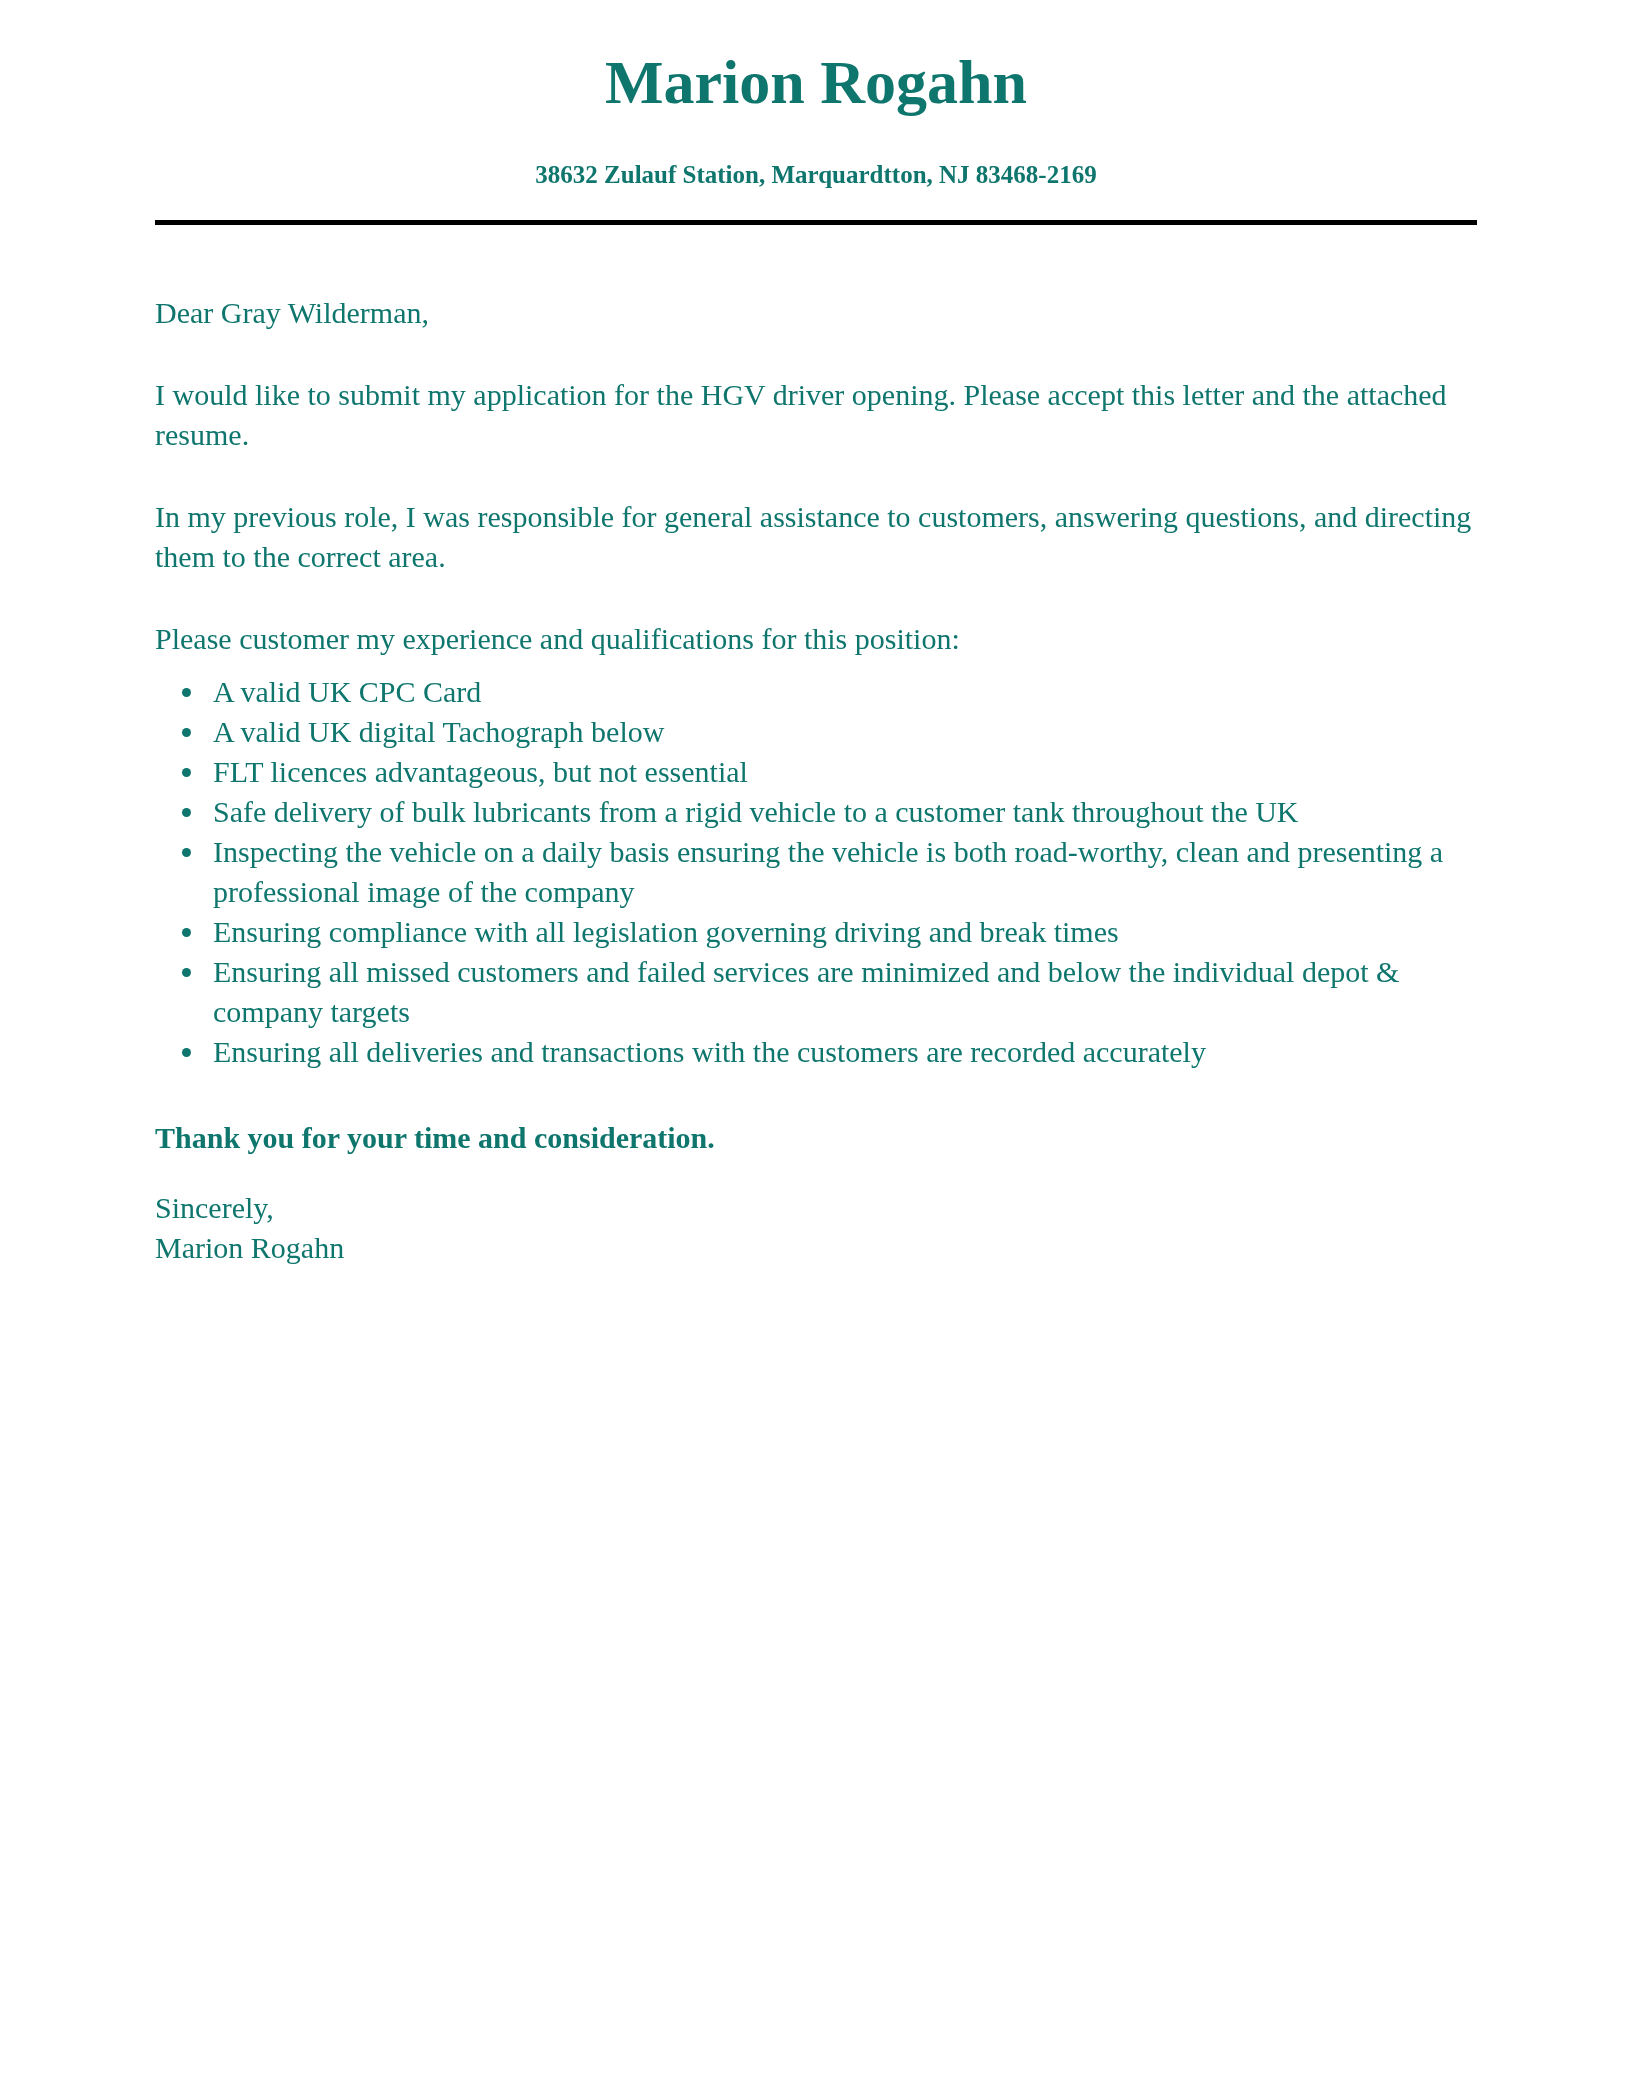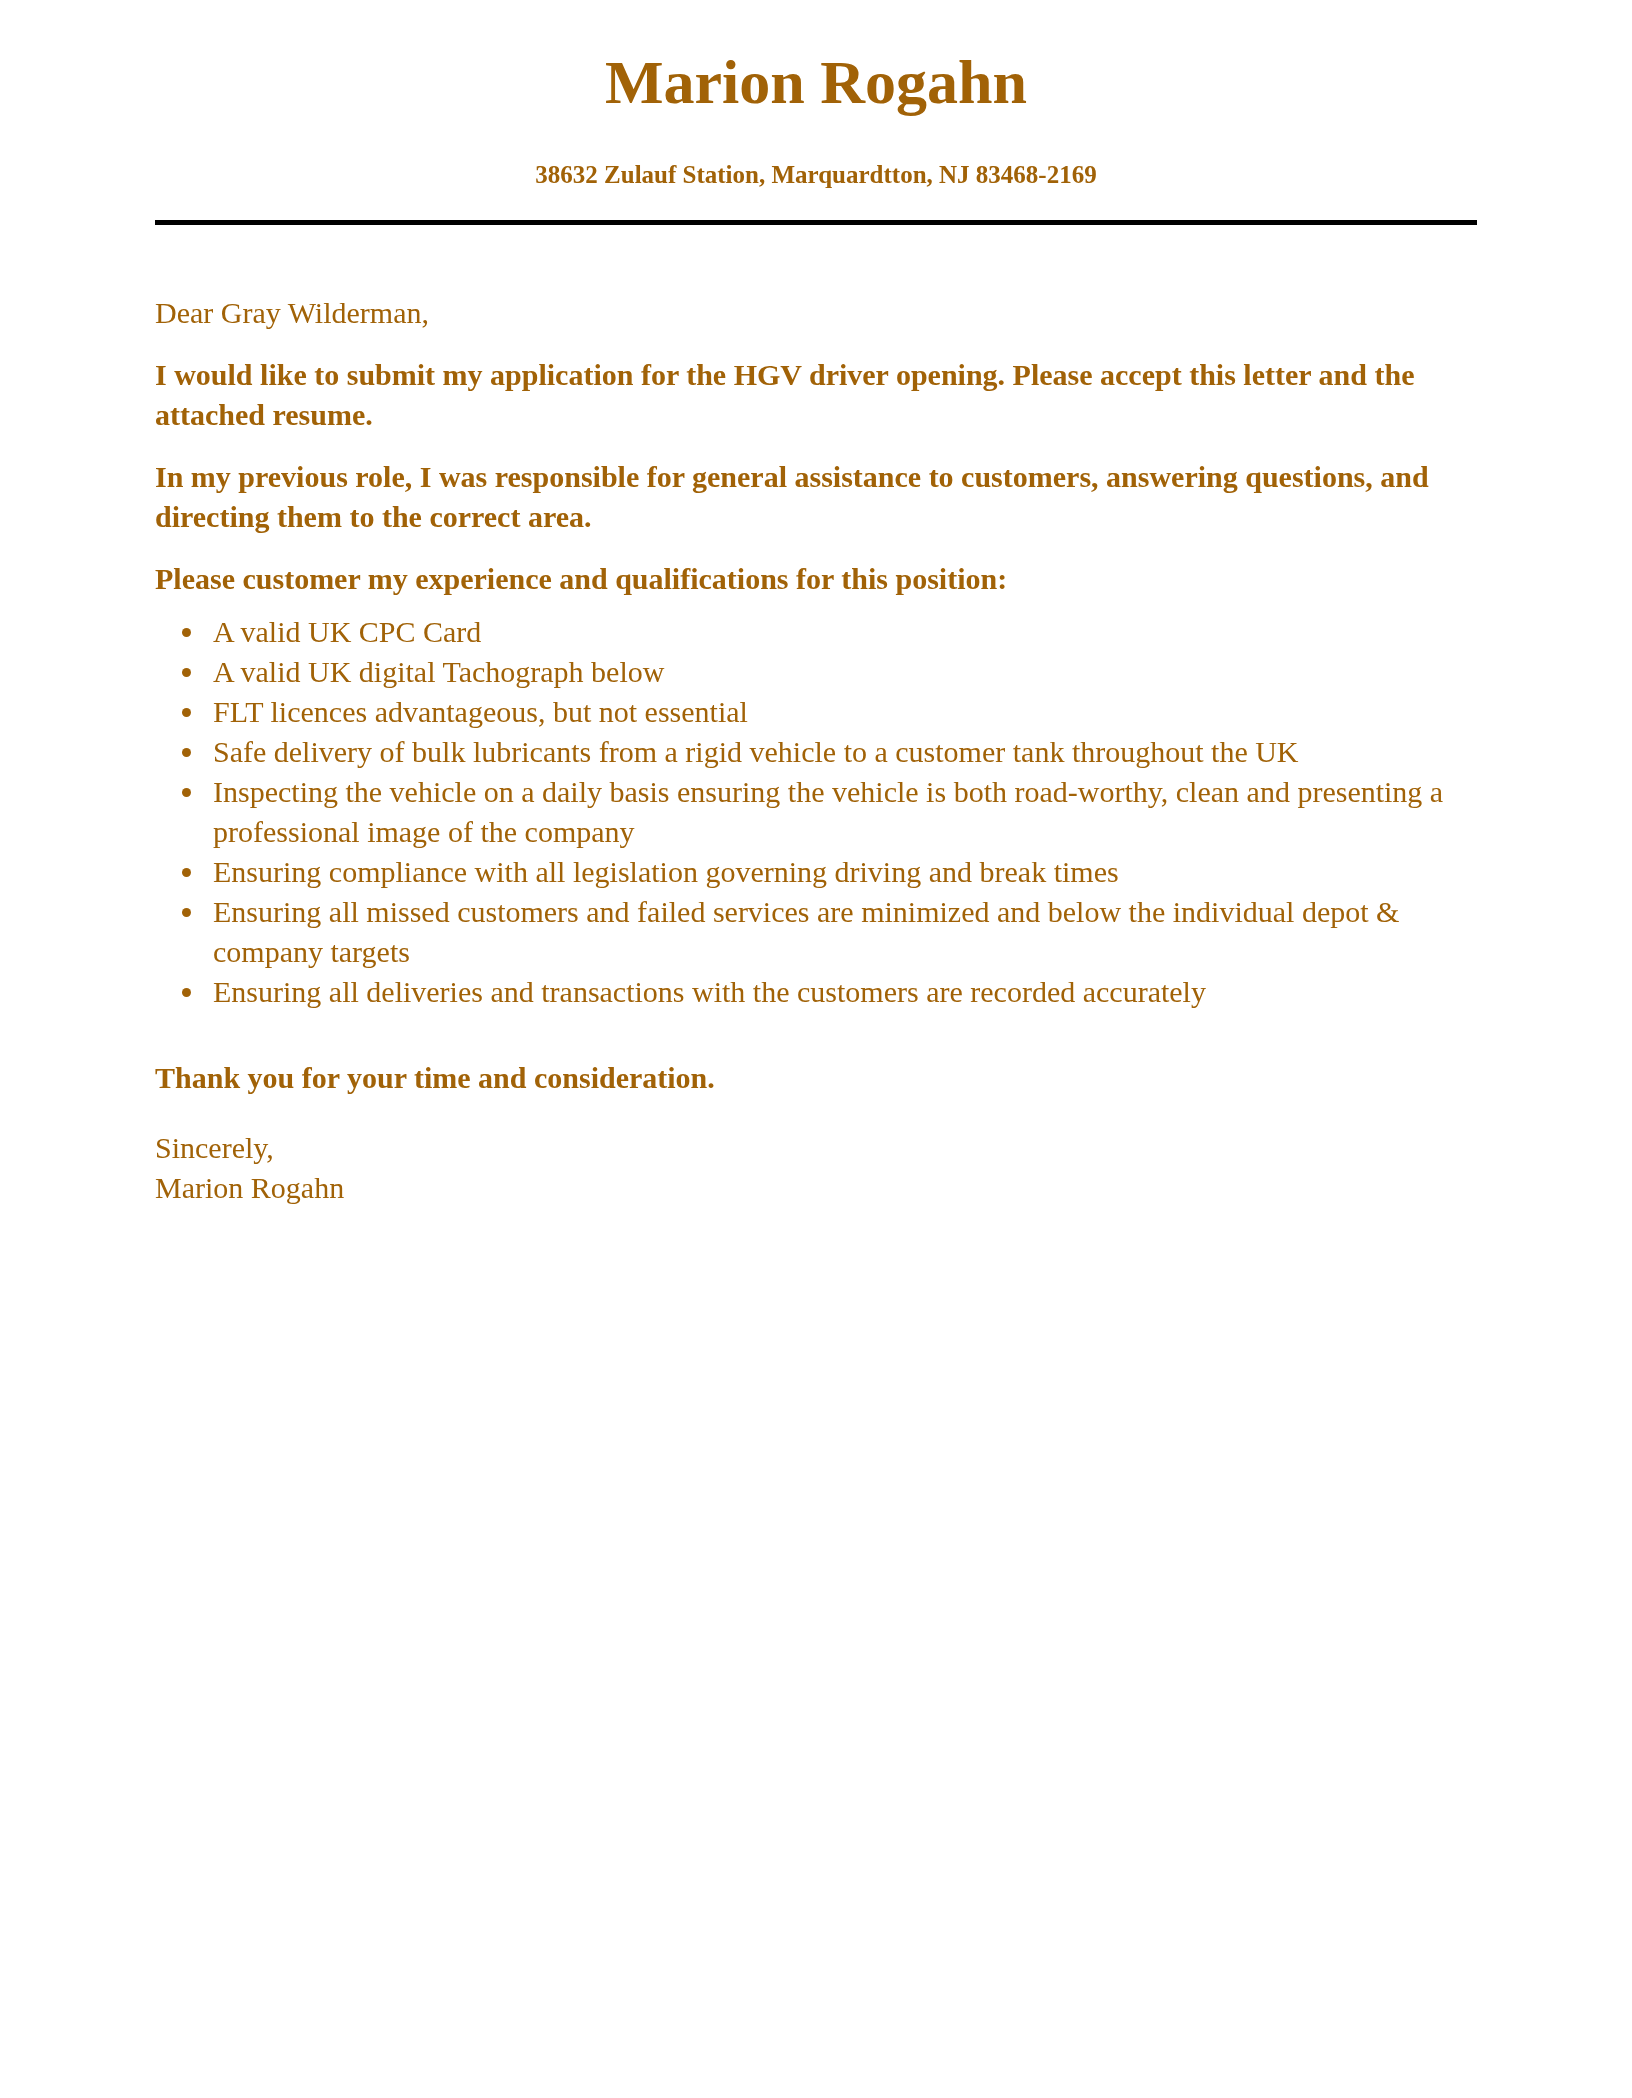--- a/index.html
+++ b/index.html
@@ -6,21 +6,21 @@
     margin: 0;
     padding: 0;
     background: #ffffff;
   }
   .page {
     position: relative;
     width: 1632px;
     height: 2098px;
     margin: 0 auto;
     background: #ffffff;
-    color: #a16207;
+    color: #0f766e;
     font-family: "Liberation Serif", "DejaVu Serif", serif;
     font-size: 30px;
     line-height: 40px;
     box-sizing: border-box;
     padding: 46px 155px 0 155px;
     overflow: hidden;
   }
   .letter-name {
     font-size: 62px;
     line-height: 72px;
@@ -38,22 +38,21 @@
   .header-rule {
     border: none;
     border-top: 5px solid #000000;
     margin: 26px 0 0 0;
   }
   .salutation {
     font-weight: normal;
     margin: 68px 0 0 0;
   }
   .para {
-    margin: 22px 0 0 0;
-    font-weight: bold;
+    margin: 42px 0 0 0;
   }
   ul.qualifications {
     margin: 13px 0 0 0;
     padding: 0 0 0 52px;
   }
   ul.qualifications li {
     margin: 0;
     padding-left: 6px;
   }
   .closing {

